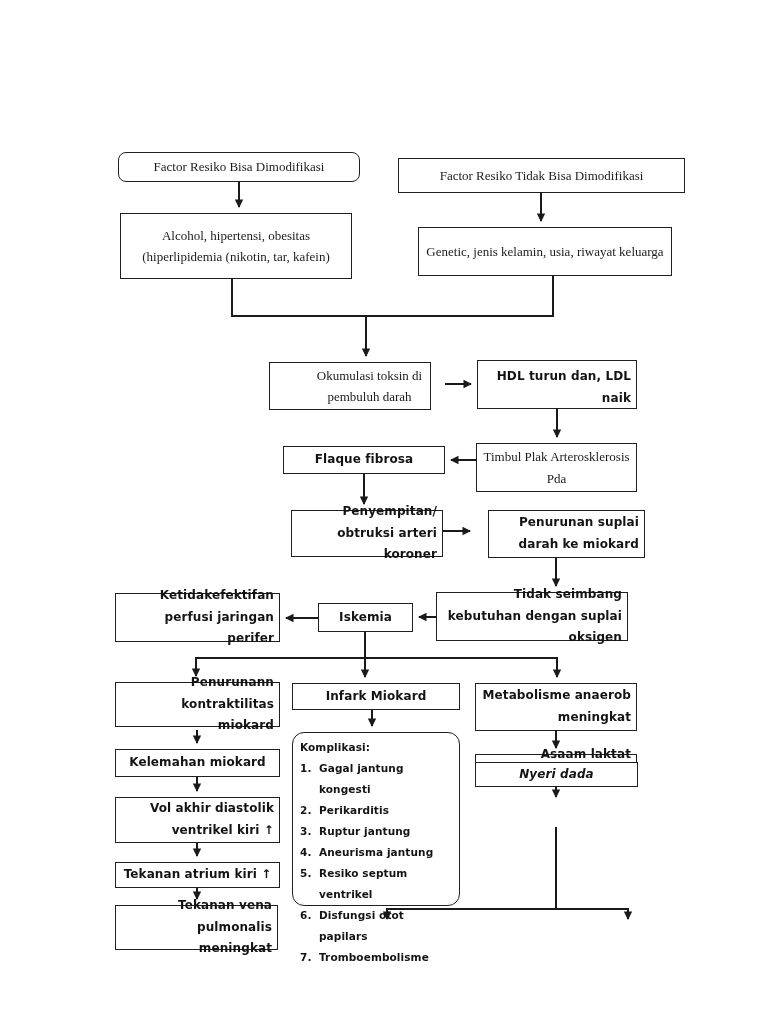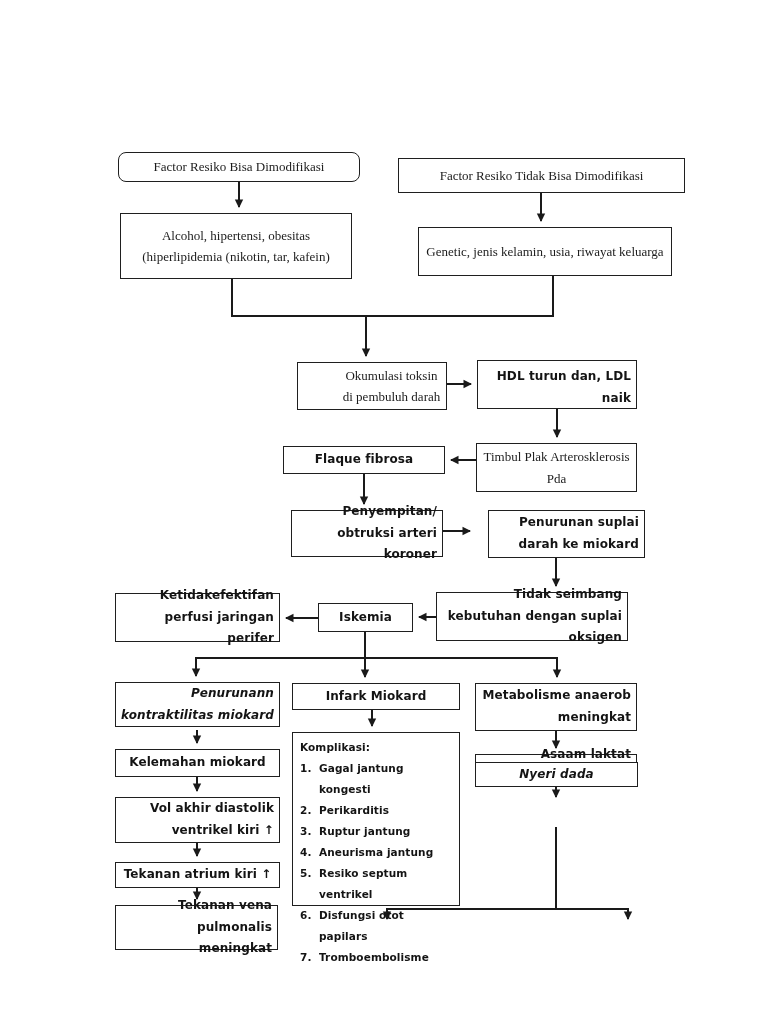--- a/index.html
+++ b/index.html
@@ -116,47 +116,47 @@
   </svg>
 
   <div class="box serif" style="left:118px;top:152px;width:242px;height:30px;border-radius:8px;">Factor Resiko Bisa Dimodifikasi</div>
 
   <div class="box serif" style="left:398px;top:158px;width:287px;height:35px;">Factor Resiko Tidak Bisa Dimodifikasi</div>
 
   <div class="box serif" style="left:120px;top:213px;width:232px;height:66px;">Alcohol, hipertensi, obesitas (hiperlipidemia (nikotin, tar, kafein)</div>
 
   <div class="box serif" style="left:418px;top:227px;width:254px;height:49px;">Genetic, jenis kelamin, usia, riwayat keluarga</div>
 
-  <div class="box serif" style="left:297px;top:362px;width:150px;height:48px;padding-left:44px;">Okumulasi toksin di pembuluh darah</div>
+  <div class="box serif" style="left:269px;top:362px;width:162px;height:48px;padding-left:44px;">Okumulasi toksin di pembuluh darah</div>
 
   <div class="box sans v-top" style="left:477px;top:360px;width:160px;height:49px;">HDL turun dan, LDL naik</div>
 
   <div class="box serif" style="left:476px;top:443px;width:161px;height:49px;">Timbul Plak Arterosklerosis Pda</div>
 
   <div class="box sans" style="left:283px;top:446px;width:162px;height:28px;">Flaque fibrosa</div>
 
   <div class="box sans" style="left:291px;top:510px;width:152px;height:47px;">Penyempitan/ obtruksi arteri koroner</div>
 
   <div class="box sans" style="left:476px;top:510px;width:157px;height:48px;margin-left:12px;">Penurunan suplai darah ke miokard</div>
 
   <div class="box sans" style="left:436px;top:592px;width:192px;height:49px;">Tidak seimbang kebutuhan dengan suplai oksigen</div>
 
   <div class="box sans" style="left:318px;top:603px;width:95px;height:29px;">Iskemia</div>
 
   <div class="box sans" style="left:115px;top:593px;width:165px;height:49px;">Ketidakefektifan perfusi jaringan perifer</div>
 
-  <div class="box sans" style="left:115px;top:682px;width:165px;height:45px;font-style:italic;">Penurunann kontraktilitas miokard</div>
+  <div class="box sans" style="left:115px;top:682px;width:165px;height:45px;">Penurunann kontraktilitas miokard</div>
 
   <div class="box sans" style="left:292px;top:683px;width:168px;height:27px;">Infark Miokard</div>
 
   <div class="box sans" style="left:475px;top:683px;width:162px;height:48px;">Metabolisme anaerob meningkat</div>
 
   <div class="box sans" style="left:115px;top:749px;width:165px;height:28px;">Kelemahan miokard</div>
 
-  <div class="box sans list-box" style="left:292px;top:732px;width:168px;height:174px;">
+  <div class="box sans list-box" style="left:292px;top:732px;width:168px;height:174px;border-radius:12px;">
     <div>Komplikasi:</div>
     <div class="k-row">
       <span class="k-num">1.</span>
       <span class="k-text">Gagal jantung kongesti</span>
     </div>
     <div class="k-row">
       <span class="k-num">2.</span>
       <span class="k-text">Perikarditis</span>
     </div>
     <div class="k-row">

